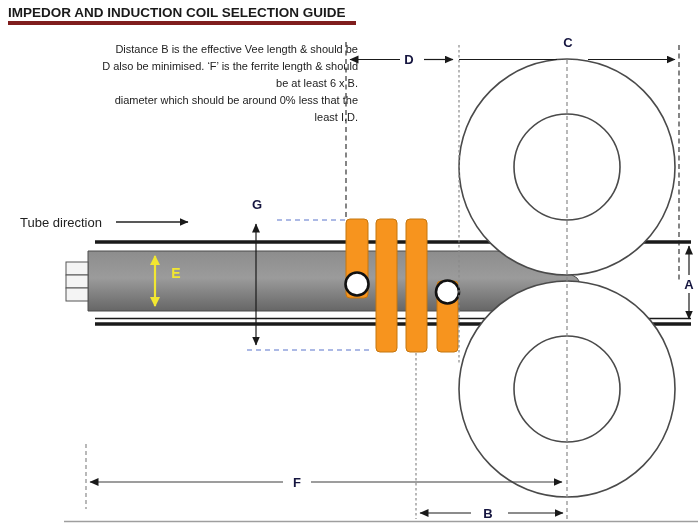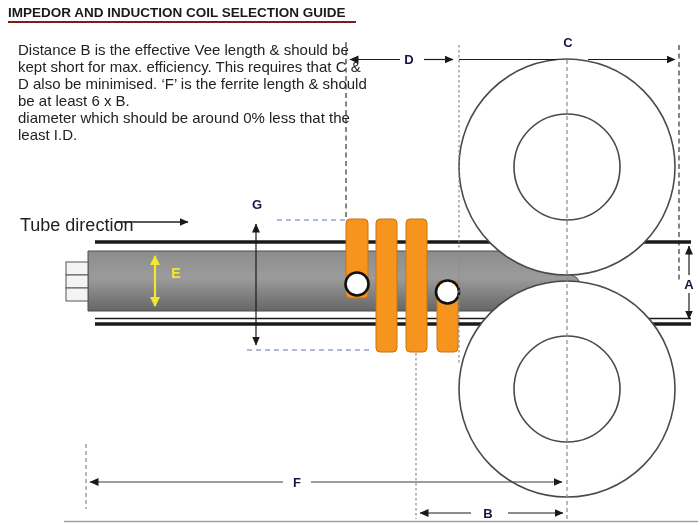--- a/index.html
+++ b/index.html
@@ -4,30 +4,30 @@
 <style>
   html,body{margin:0;padding:0;background:#ffffff;}
   #stage{
     position:relative;width:700px;height:525px;background:#ffffff;overflow:hidden;
     font-family:"Liberation Sans", sans-serif;
   }
   #diagram-svg{position:absolute;left:0;top:0;}
   .title{
     position:absolute;left:8px;top:5px;
     font-size:13.5px;font-weight:bold;color:#1a1a1a;letter-spacing:0px;
-    border-bottom:2px solid #7f1d1d;padding:0 10px 1px 0;white-space:nowrap;
+    border-bottom:4px solid #7f1d1d;padding:0 10px 1px 0;white-space:nowrap;
   }
   .desc{
     position:absolute;left:18px;top:41px;width:340px;
-    font-size:15px;line-height:17px;color:#222222;
+    font-size:11px;line-height:17px;color:#222222;text-align:right;
   }
   .desc div{white-space:nowrap;}
   .tube-dir{
     position:absolute;left:20px;top:215px;
-    font-size:18px;color:#222222;white-space:nowrap;
+    font-size:13px;color:#222222;white-space:nowrap;
   }
   .dim-label{
     font-family:"Liberation Sans", sans-serif;
     font-weight:bold;font-size:13px;fill:#161640;
   }
   .dim-label-yellow{
     font-family:"Liberation Sans", sans-serif;
     font-weight:bold;font-size:14px;fill:#f2e731;
   }
 </style>
@@ -132,21 +132,20 @@
 
     <line x1="116" y1="222" x2="188" y2="222" stroke="#222222" stroke-width="1.3" marker-end="url(#ah)"></line>
 
     <line x1="64" y1="521.5" x2="698" y2="521.5" stroke="#9e9e9e" stroke-width="1.5"></line>
   </svg>
 
   <div class="title">IMPEDOR AND INDUCTION COIL SELECTION GUIDE</div>
 
   <div class="desc">
     <div>Distance B is the effective Vee length &amp; should be</div>
-    <div>kept short for max. efficiency. This requires  that C &amp;</div>
     <div>D also be minimised. ‘F’ is the ferrite length &amp; should</div>
     <div>be at least 6 x B.</div>
     <div>diameter which should be around 0% less that the</div>
     <div>least I.D.</div>
   </div>
 
   <div class="tube-dir">Tube direction</div>
 
 </div>
 

